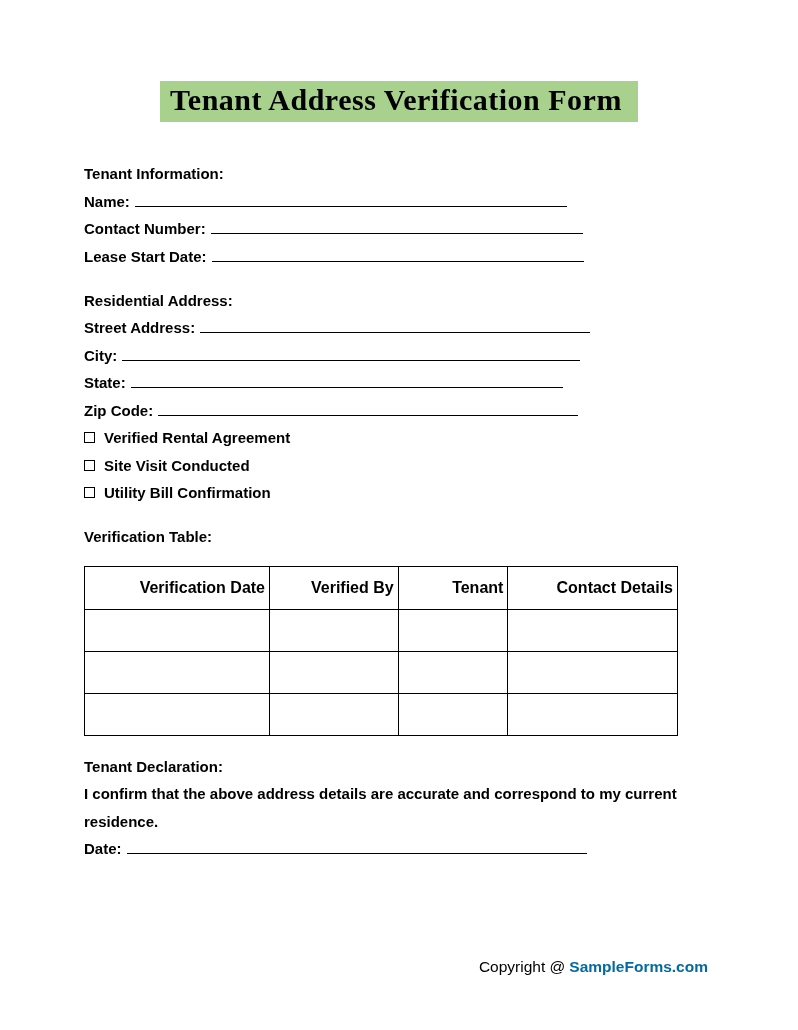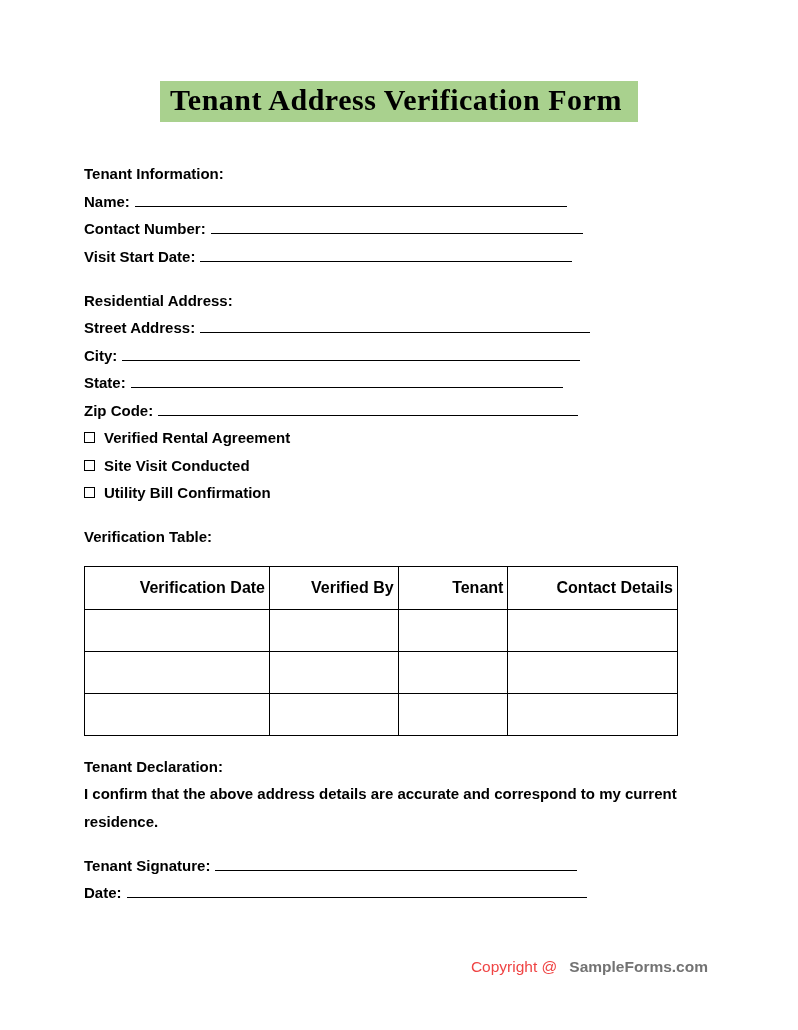--- a/index.html
+++ b/index.html
@@ -77,44 +77,44 @@
   .col2 { width: 21.7%; }
   .col3 { width: 18.5%; }
   .col4 { width: 28.6%; }
   .declaration-text { max-width: 594px; }
   .footer {
     position: absolute;
     top: 958px;
     right: 90px;
     font-size: 15.5px;
   }
-  .copyright { color: #ef4444; font-weight: 400; }
+  .copyright { color: #000000; font-weight: 400; }
   .site-link {
-    color: #737373;
+    color: #0369a1;
     font-weight: 700;
     text-decoration: none;
-    margin-left: 12px;
+    margin-left: 4px;
     cursor: pointer;
   }
 </style>
 </head>
 <body>
 
 <div class="page">
 
   <div class="title-row">
     <span class="title">Tenant Address Verification Form</span>
   </div>
 
   <div class="content">
 
     <div>Tenant Information:</div>
     <div><span>Name:</span><span class="blank w432"></span></div>
     <div><span>Contact Number:</span><span class="blank w372"></span></div>
-    <div><span>Visit Start Date:</span><span class="blank w372"></span></div>
+    <div><span>Lease Start Date:</span><span class="blank w372"></span></div>
 
     <div class="gap">Residential Address:</div>
     <div><span>Street Address:</span><span class="blank w390"></span></div>
     <div><span>City:</span><span class="blank w458"></span></div>
     <div><span>State:</span><span class="blank w432"></span></div>
     <div><span>Zip Code:</span><span class="blank w420"></span></div>
 
     <div class="check-row">
       <span class="checkbox"></span>
       <span>Verified Rental Agreement</span>
@@ -157,21 +157,20 @@
           <td></td>
           <td></td>
           <td></td>
         </tr>
       </tbody>
     </table>
 
     <div>Tenant Declaration:</div>
     <div class="declaration-text">I confirm that the above address details are accurate and correspond to my current residence.</div>
 
-    <div class="gap"><span>Tenant Signature:</span><span class="blank w362"></span></div>
     <div><span>Date:</span><span class="blank w460"></span></div>
 
   </div>
 
   <div class="footer">
     <span class="copyright">Copyright @</span><a class="site-link">SampleForms.com</a>
   </div>
 
 </div>
 

